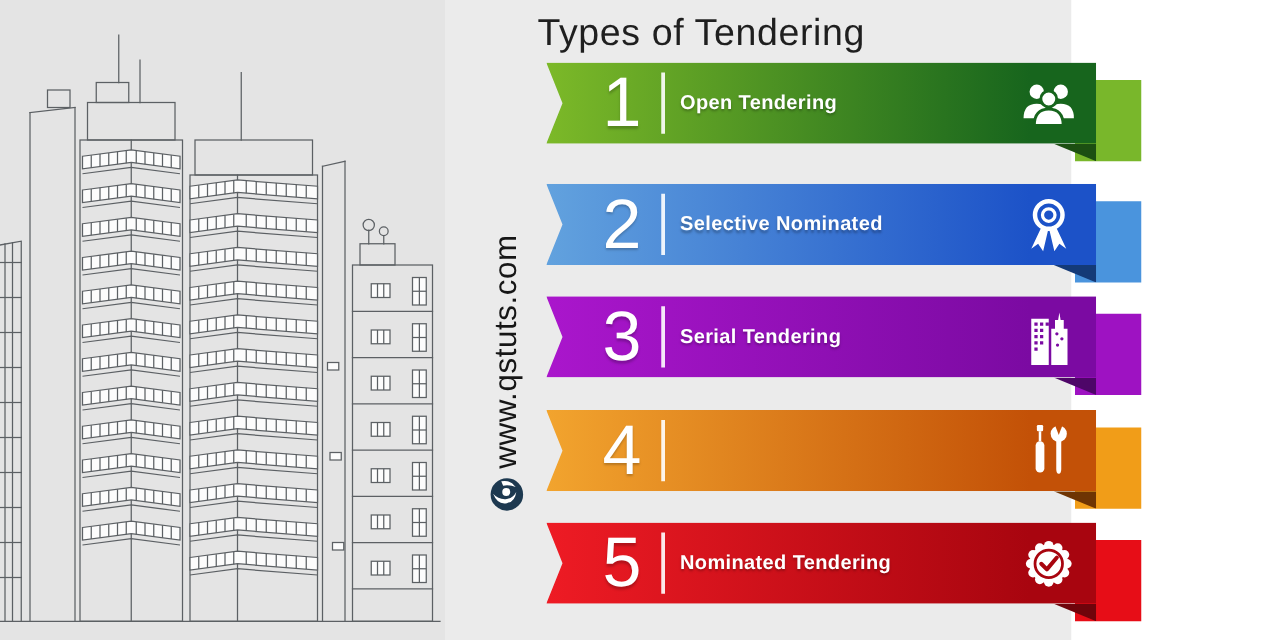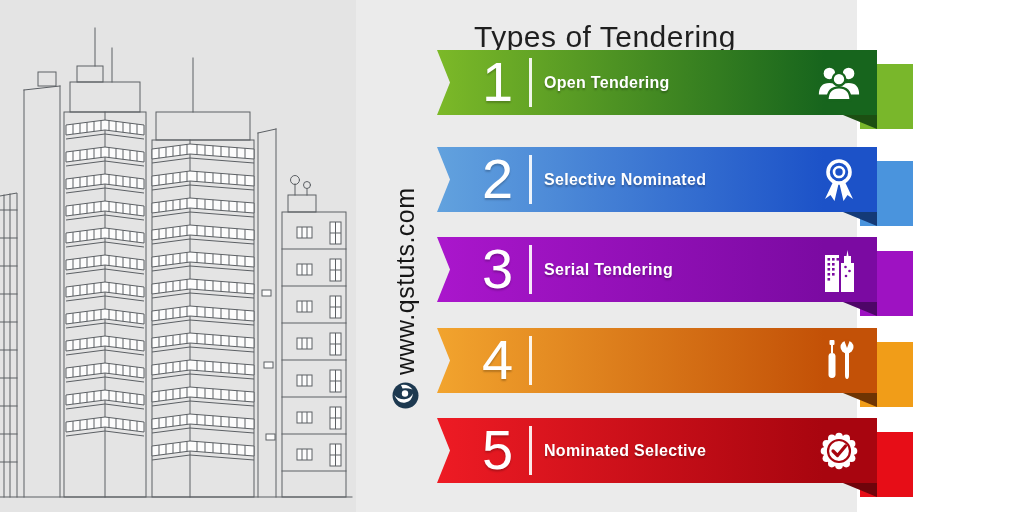--- a/index.html
+++ b/index.html
@@ -6,21 +6,21 @@
   body{
     width:1024px;height:512px;position:relative;overflow:hidden;
     background:#ffffff;
     font-family:"Liberation Sans", sans-serif;
   }
   .bg-left{position:absolute;left:0;top:0;width:356px;height:512px;background:#e4e4e4;}
   .bg-panel{position:absolute;left:356px;top:0;width:501px;height:512px;background:#ebebeb;}
   .city{position:absolute;left:0;top:0;}
 
   .title{
-    position:absolute;left:430px;top:20px;width:350px;text-align:center;
+    position:absolute;left:430px;top:10px;width:350px;text-align:left;
     font-size:30px;color:#1f1f1f;letter-spacing:0.5px;
   }
 
   .watermark{
     position:absolute;left:272px;top:261px;width:266px;height:30px;
     display:flex;align-items:center;gap:7px;
     transform:rotate(-90deg);
     font-size:25px;color:#161616;letter-spacing:0.5px;
   }
   .watermark .wm-text{white-space:nowrap;}
@@ -307,21 +307,21 @@
     </svg>
   </div>
 </div>
 
 <div class="banner-row" style="top: 418px; --c1: #ee1b24; --c2: #a8050f; --tail: #e70d17; --fold: #6f040b;">
   <div class="banner-tail"></div>
   <div class="banner-fold"></div>
   <div class="banner-main"></div>
   <div class="banner-number">5</div>
   <div class="banner-divider"></div>
-  <div class="banner-label">Nominated Selective</div>
+  <div class="banner-label">Nominated Tendering</div>
   <div class="banner-icon">
     <svg width="44" height="44" viewBox="0 0 44 44">
       <g fill="#fff">
         <circle cx="22" cy="7.5" r="3.8"></circle>
           <circle cx="29.2" cy="9.4" r="3.8"></circle>
           <circle cx="34.6" cy="14.8" r="3.8"></circle>
         <circle cx="36.5" cy="22" r="3.8"></circle>
           <circle cx="34.6" cy="29.2" r="3.8"></circle>
           <circle cx="29.2" cy="34.6" r="3.8"></circle>
         <circle cx="22" cy="36.5" r="3.8"></circle>

